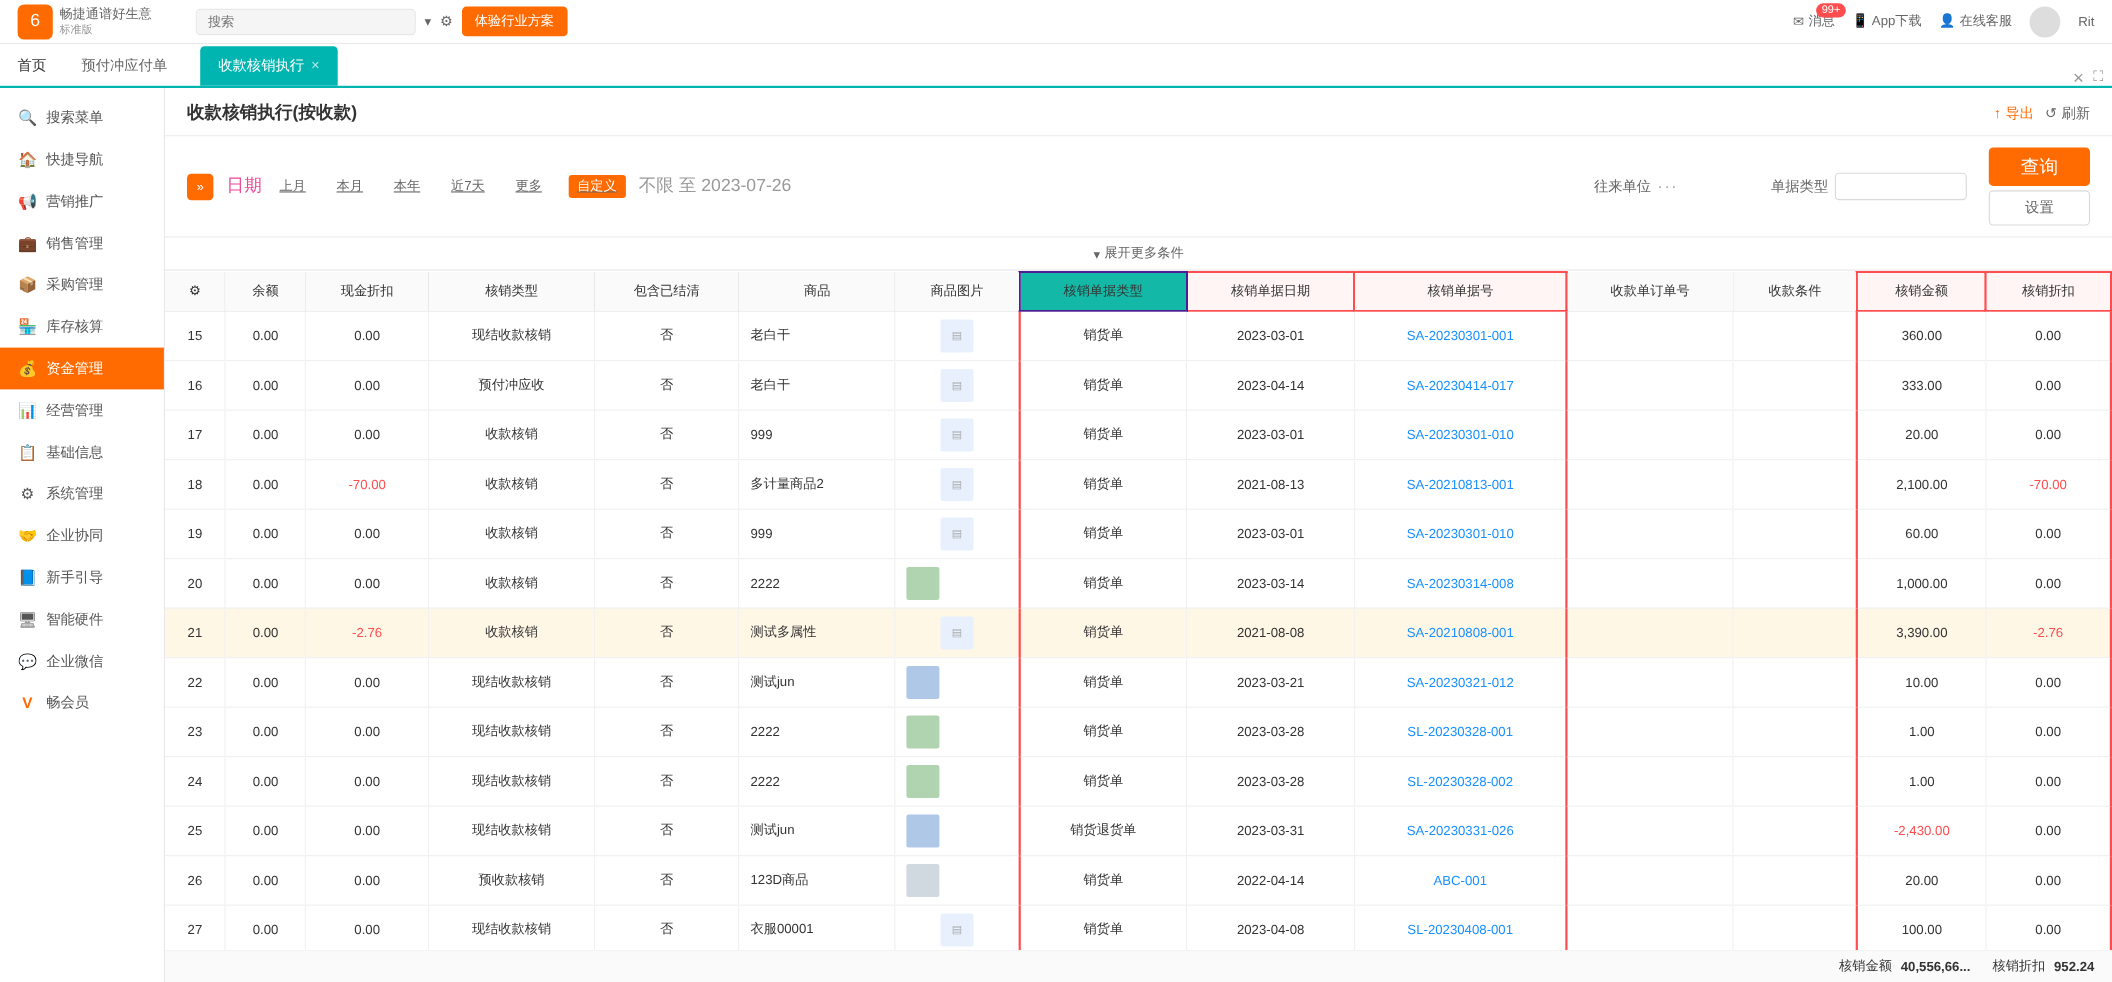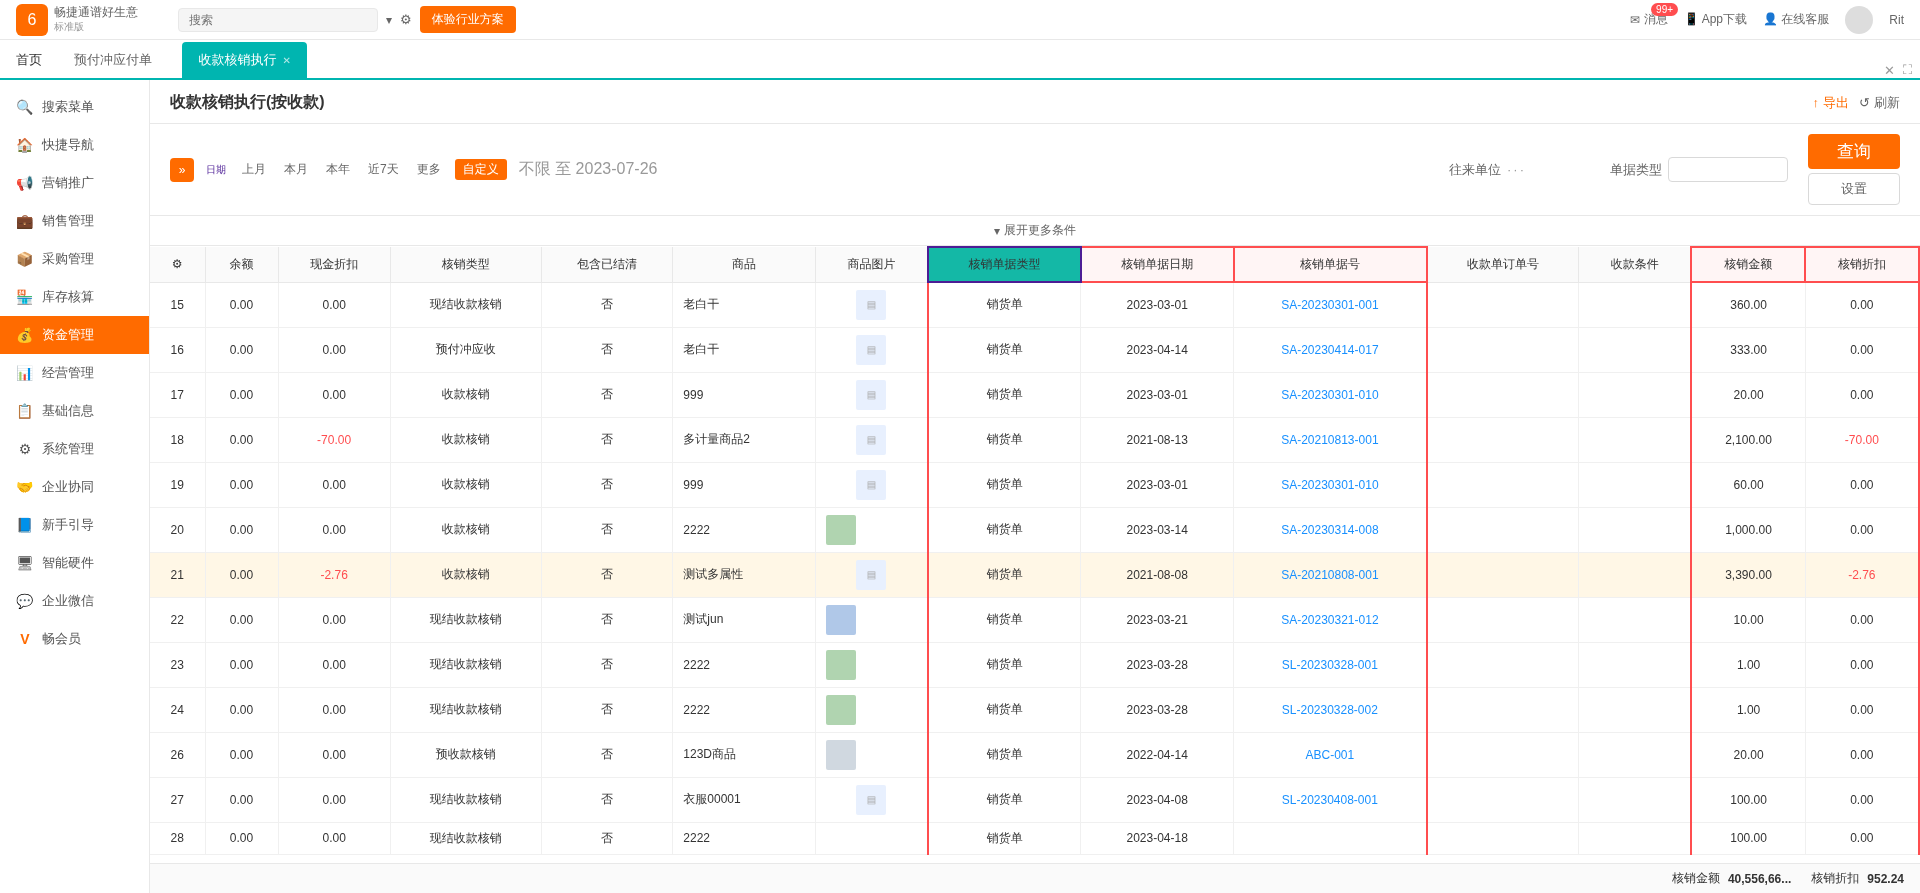--- a/index.html
+++ b/index.html
@@ -42,22 +42,22 @@
     .content { flex: 1; padding: 0; background: #f0f2f5; overflow: hidden; display: flex; flex-direction: column; }
     .content-header { background: #fff; padding: 12px 20px 10px; border-bottom: 1px solid #e8e8e8; display: flex; align-items: center; justify-content: space-between; }
     .page-title { font-size: 16px; font-weight: 600; color: #333; }
     .header-actions { display: flex; gap: 10px; }
     .export-btn { display: flex; align-items: center; gap: 4px; color: #ff6b00; font-size: 13px; cursor: pointer; border: none; background: none; }
     .refresh-btn { display: flex; align-items: center; gap: 4px; color: #666; font-size: 13px; cursor: pointer; border: none; background: none; }
 
     
     .filter-bar { background: #fff; padding: 10px 20px; border-bottom: 1px solid #e8e8e8; display: flex; align-items: center; gap: 12px; flex-wrap: wrap; }
     .filter-toggle { width: 24px; height: 24px; background: #ff6b00; color: white; border-radius: 4px; display: flex; align-items: center; justify-content: center; cursor: pointer; font-size: 12px; }
-    .filter-label { color: #4c1d95; font-size: 10px; }
-    .filter-dates { display: flex; gap: 10px; align-items: center; color: #666; font-size: 12px; }
+    .filter-label { color: #ec4899; font-size: 16px; }
+    .filter-dates { display: flex; gap: 20px; align-items: center; color: #666; font-size: 12px; text-decoration: underline; }
     .date-btn { color: #666; cursor: pointer; padding: 2px 4px; }
     .custom-btn { background: #ff6b00; color: white; border: none; border-radius: 3px; padding: 2px 8px; font-size: 12px; cursor: pointer; }
     .filter-field { display: flex; align-items: center; gap: 6px; }
     .filter-field-label { color: #666; font-size: 13px; }
     .filter-dots { color: #999; letter-spacing: 2px; }
     .filter-select { border: 1px solid #d9d9d9; border-radius: 4px; padding: 4px 24px 4px 8px; font-size: 13px; color: #333; background: white; appearance: none; min-width: 120px; cursor: pointer; }
     .query-btn { background: #ff6b00; color: white; border: none; border-radius: 4px; padding: 6px 20px; font-size: 17px; cursor: pointer; }
     .settings-btn { border: 1px solid #d9d9d9; background: white; color: #666; border-radius: 4px; padding: 6px 32px; font-size: 13px; cursor: pointer; }
     .expand-bar { display: flex; align-items: center; justify-content: center; padding: 6px; color: #666; font-size: 12px; cursor: pointer; gap: 4px; }
 
@@ -437,20 +437,38 @@
               </td>
     <td style="border-left:2px solid #ff4d4f;border-right:1px solid #f0f0f0;">销货单</td>
     <td style="border-right:1px solid #f0f0f0;">2023-03-28</td>
     <td style="border-right:2px solid #ff4d4f;"><a class="link-text">SL-20230328-002</a></td>
     <td></td>
     <td></td>
     <td style="border-left:2px solid #ff4d4f;border-right:1px solid #f0f0f0;">1.00</td>
     <td style="border-right:2px solid #ff4d4f;">0.00</td>
   </tr>
             <tr>
+    <td>25</td>
+    <td>0.00</td>
+    <td>0.00</td>
+    <td>现结收款核销</td>
+    <td>否</td>
+    <td class="text-left">测试jun</td>
+    <td>
+                <div class="img-small img-blue"></div>
+              </td>
+    <td style="border-left:2px solid #ff4d4f;border-right:1px solid #f0f0f0;">销货退货单</td>
+    <td style="border-right:1px solid #f0f0f0;">2023-03-31</td>
+    <td style="border-right:2px solid #ff4d4f;"><a class="link-text">SA-20230331-026</a></td>
+    <td></td>
+    <td></td>
+    <td style="border-left:2px solid #ff4d4f;border-right:1px solid #f0f0f0;" class="red-text">-2,430.00</td>
+    <td style="border-right:2px solid #ff4d4f;">0.00</td>
+  </tr>
+            <tr>
     <td>26</td>
     <td>0.00</td>
     <td>0.00</td>
     <td>预收款核销</td>
     <td>否</td>
     <td class="text-left">123D商品</td>
     <td>
                 <div class="img-small" style="background:#d0d8e0;"></div>
               </td>
     <td style="border-left:2px solid #ff4d4f;border-right:1px solid #f0f0f0;">销货单</td>

